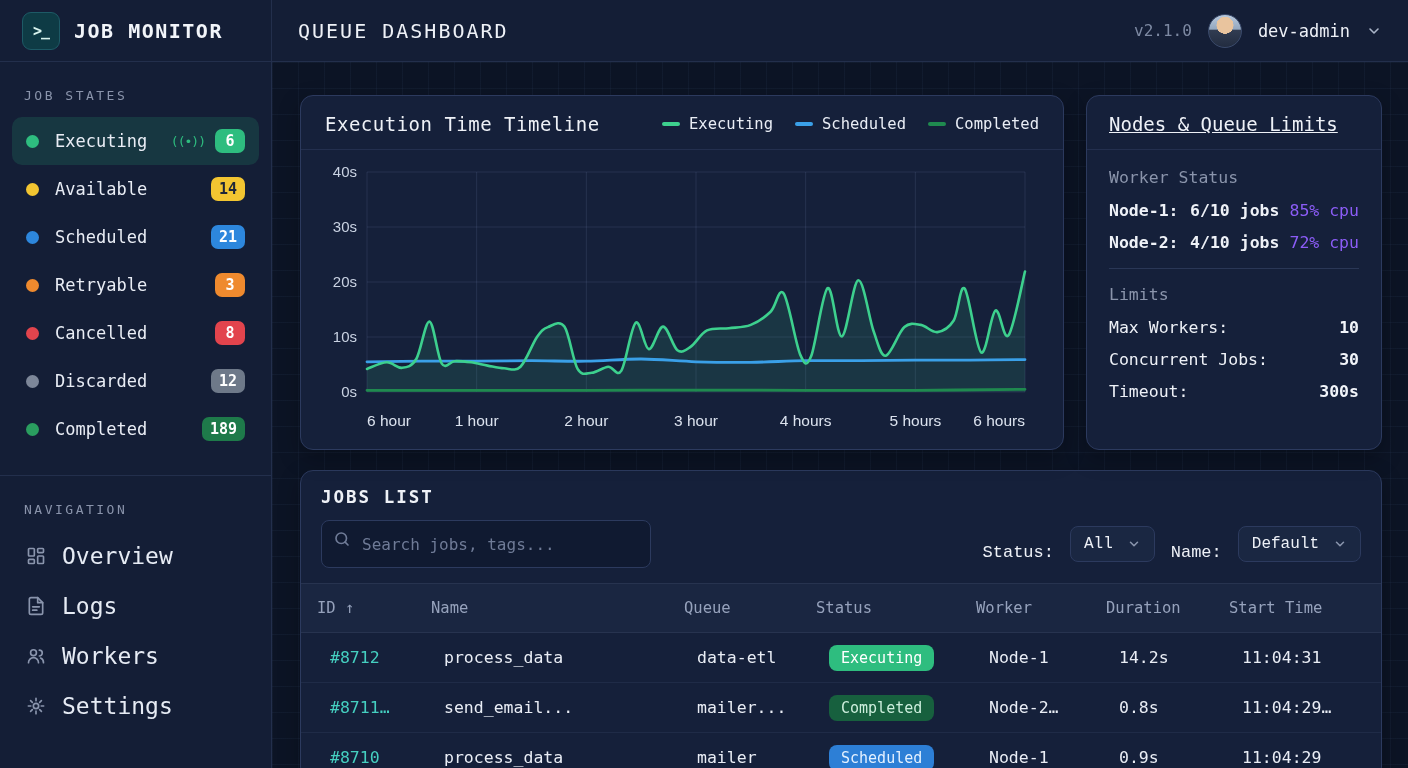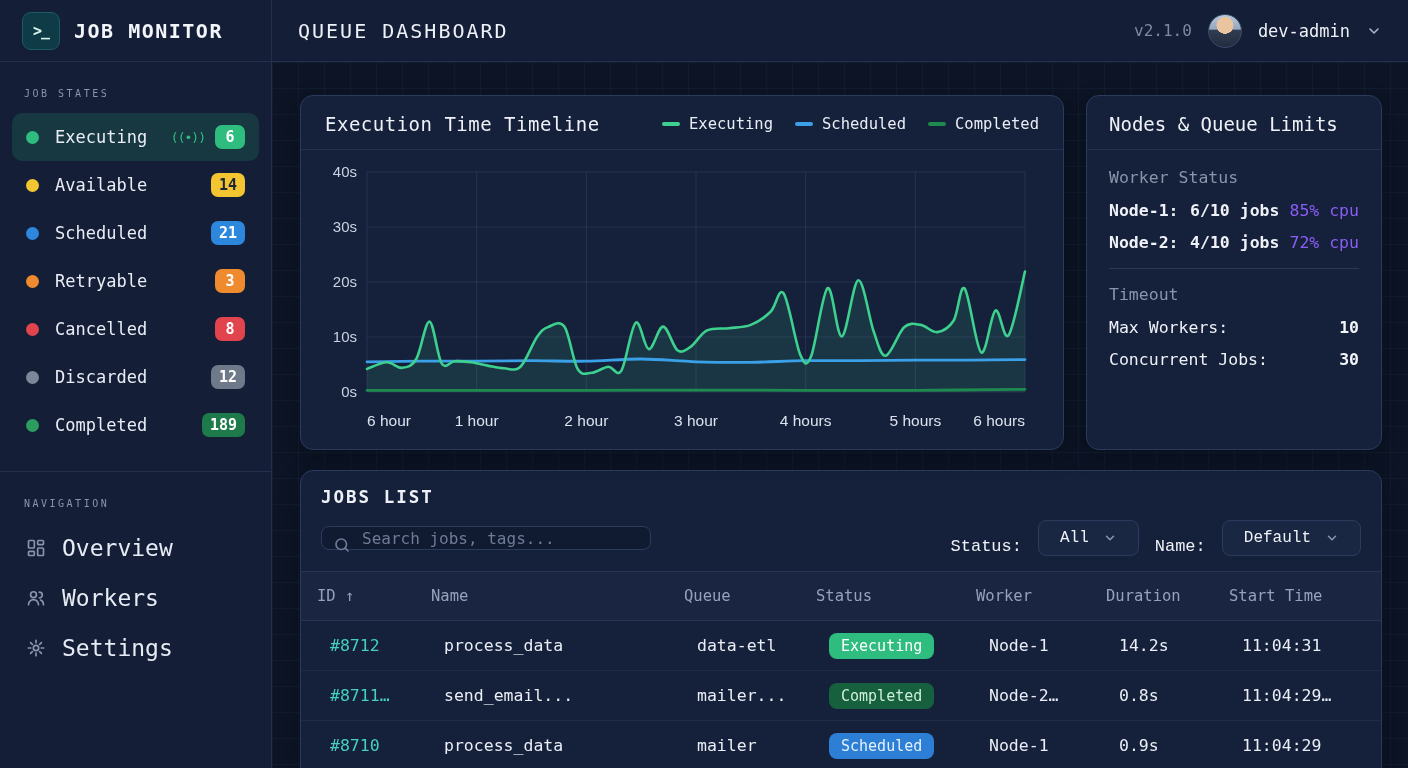--- a/index.html
+++ b/index.html
@@ -8,21 +8,21 @@
     font-family:"DejaVu Sans Mono","Liberation Mono",monospace;
     background:#0c1425; color:#e9edf5;
     display:flex;
   }
   
   .sidebar { width:272px; height:768px; background:#141e36; border-right:1px solid #232f4c; flex:none; display:flex; flex-direction:column; }
   .brand { height:62px; display:flex; align-items:center; gap:14px; padding:0 22px; border-bottom:1px solid #232f4c; }
   .logo { width:38px; height:38px; border-radius:9px; background:#0e3b45; border:1px solid #1d5a66; color:#d9f4ee;
           display:flex; align-items:center; justify-content:center; font-size:15px; font-weight:bold; letter-spacing:-1px; }
   .brand-title { font-size:20px; font-weight:bold; letter-spacing:1.5px; color:#f2f5fa; }
-  .section-label { color:#8a94ab; font-size:10px; letter-spacing:2.5px; padding:26px 24px 14px 24px; }
+  .section-label { color:#8a94ab; font-size:13px; letter-spacing:2.5px; padding:26px 24px 14px 24px; }
   .state-item { height:48px; margin:0 12px; border-radius:10px; display:flex; align-items:center; padding:0 14px; cursor:pointer; }
   .state-item.active { background:rgba(46,189,127,0.16); }
   .dot { width:13px; height:13px; border-radius:50%; flex:none; }
   .state-label { font-size:17px; margin-left:16px; color:#e9edf5; flex:1; }
   .live-glyph { font-size:13px; color:#2ebd7f; margin-right:10px; letter-spacing:-1px; }
   .state-badge { min-width:30px; padding:3px 8px; border-radius:7px; font-size:15px; font-weight:bold; text-align:center; }
   .side-divider { border-top:1px solid #232f4c; margin:22px 0 0 0; }
   .nav-item { height:50px; display:flex; align-items:center; gap:16px; padding:0 26px; cursor:pointer; color:#e6ebf4; font-size:23px; }
   .nav-item svg { stroke:#8a95ad; }
   
@@ -48,45 +48,45 @@
   
   .chart-card { width:764px; height:355px; }
   .chart-head { display:flex; align-items:center; padding:17px 24px 14px 24px; border-bottom:1px solid #232f4e; }
   .chart-title { font-size:19px; color:#eef1f7; letter-spacing:0.5px; }
   .legend { margin-left:auto; display:flex; align-items:center; gap:22px; }
   .legend-item { display:flex; align-items:center; gap:9px; font-size:15.5px; color:#e9edf5; }
   .swatch { width:18px; height:4px; border-radius:2px; }
   .chart-body { padding:8px 24px 0 24px; }
   
   .nodes-card { width:296px; height:355px; }
-  .nodes-head { padding:17px 22px 14px 22px; border-bottom:1px solid #232f4e; font-size:19px; color:#eef1f7; }
+  .nodes-head { padding:17px 22px 14px 22px; border-bottom:1px solid #232f4e; font-size:19px; color:#eef1f7;text-decoration:underline; }
   .nodes-body { padding:18px 22px; font-size:16.5px; }
   .sub-label { color:#8a94ab; font-size:16.5px; margin-bottom:14px; }
   .node-row { display:flex; justify-content:space-between; margin-bottom:13px; }
   .node-name { color:#eef1f7; font-weight:bold; }
   .node-jobs { color:#eef1f7; font-weight:bold; }
   .node-cpu { color:#8b5cf6; margin-left:10px; }
   .mini-divider { border-top:1px solid #2a3756; margin:16px 0 16px 0; }
   .limit-row { display:flex; justify-content:space-between; margin-bottom:13px; }
   .limit-label { color:#eef1f7; }
   .limit-value { color:#f2f5fa; font-weight:bold; }
   
   .jobs-card { margin-top:20px; width:1082px; height:310px; overflow:hidden; }
   .jobs-head { padding:16px 20px 0 20px; }
   .jobs-title { font-size:17.5px; font-weight:bold; letter-spacing:2px; color:#eef1f7; }
   .jobs-controls { display:flex; align-items:center; margin-top:13px; padding-bottom:15px; }
   .search-wrap { position:relative; width:330px; }
   .search-wrap svg { position:absolute; left:12px; top:10px; }
-  .search-input { width:100%; height:24px; background:#101a31; border:1px solid #2c3a5e; border-radius:8px;
+  .search-input { width:100%; height:48px; background:#101a31; border:1px solid #2c3a5e; border-radius:8px;
                   color:#e9edf5; font-family:inherit; font-size:16px; padding:0 12px 0 40px; outline:none; }
   .search-input::placeholder { color:#6f7b97; }
   .filters { margin-left:auto; display:flex; align-items:flex-end; gap:16px;font-family:Liberation Mono, monospace; }
   .filter-label { font-size:17px; color:#eef1f7; }
   .select-pill { display:flex; align-items:center; gap:14px; background:#1a2742; border:1px solid #2c3a5e;
-                 border-radius:8px; padding:8px 21px; font-size:16px; color:#eef1f7; cursor:pointer; }
+                 border-radius:8px; padding:8px 13px; font-size:16px; color:#eef1f7; cursor:pointer; }
   
   .tbl-header, .tbl-row { display:grid; grid-template-columns:114px 253px 132px 160px 130px 123px 1fr; align-items:center; padding:0 0 0 16px; }
   .tbl-header { height:50px; background:#1a2641; border-top:1px solid #27334f; border-bottom:1px solid #27334f; color:#96a2bc; font-size:15.5px; }
   .tbl-row { height:50px; border-bottom:1px solid #1f2b47; font-size:16.5px;padding-left:29px; }
   .cell-id { color:#45cfc0; }
   .badge { display:inline-block; padding:4px 12px; border-radius:8px; font-size:15px; }
 </style>
 </head>
 <body>
 
@@ -139,20 +139,29 @@
   <div class="section-label">NAVIGATION</div>
 
   <div class="nav-item">
     <svg width="20" height="20" viewBox="0 0 24 24" fill="none" stroke-width="2" stroke-linecap="round" stroke-linejoin="round">
         <rect x="3" y="3" width="7" height="9" rx="1"></rect>
         <rect x="14" y="3" width="7" height="5" rx="1"></rect>
         <rect x="14" y="12" width="7" height="9" rx="1"></rect>
         <rect x="3" y="16" width="7" height="5" rx="1"></rect>
       </svg>
     <span>Overview</span>
+  </div>
+  <div class="nav-item">
+    <svg width="20" height="20" viewBox="0 0 24 24" fill="none" stroke-width="2" stroke-linecap="round" stroke-linejoin="round">
+        <path d="M14 2H6a2 2 0 0 0-2 2v16a2 2 0 0 0 2 2h12a2 2 0 0 0 2-2V8z"></path>
+        <polyline points="14 2 14 8 20 8"></polyline>
+        <line x1="8" y1="13" x2="16" y2="13"></line>
+        <line x1="8" y1="17" x2="13" y2="17"></line>
+      </svg>
+    <span>Logs</span>
   </div>
   <div class="nav-item">
     <svg width="20" height="20" viewBox="0 0 24 24" fill="none" stroke-width="2" stroke-linecap="round" stroke-linejoin="round">
         <circle cx="9" cy="8" r="3.5"></circle>
         <path d="M3 20c0-3.3 2.7-6 6-6s6 2.7 6 6"></path>
         <path d="M16 5a3.5 3.5 0 0 1 0 7"></path>
         <path d="M17.5 14.5c2.2.8 3.5 2.9 3.5 5.5"></path>
       </svg>
     <span>Workers</span>
   </div>
@@ -239,28 +248,32 @@
           <div class="sub-label">Worker Status</div>
           <div class="node-row">
             <span class="node-name">Node-1:</span>
             <span><span class="node-jobs">6/10 jobs</span><span class="node-cpu">85% cpu</span></span>
           </div>
           <div class="node-row">
             <span class="node-name">Node-2:</span>
             <span><span class="node-jobs">4/10 jobs</span><span class="node-cpu">72% cpu</span></span>
           </div>
           <div class="mini-divider"></div>
-          <div class="sub-label">Timeout</div>
+          <div class="sub-label">Limits</div>
           <div class="limit-row">
             <span class="limit-label">Max Workers:</span>
             <span class="limit-value">10</span>
           </div>
           <div class="limit-row">
             <span class="limit-label">Concurrent Jobs:</span>
             <span class="limit-value">30</span>
+          </div>
+          <div class="limit-row">
+            <span class="limit-label">Timeout:</span>
+            <span class="limit-value">300s</span>
           </div>
         </div>
       </section>
     </div>
 
     <section class="card jobs-card">
       <div class="jobs-head">
         <div class="jobs-title">JOBS LIST</div>
         <div class="jobs-controls">
           <div class="search-wrap">

